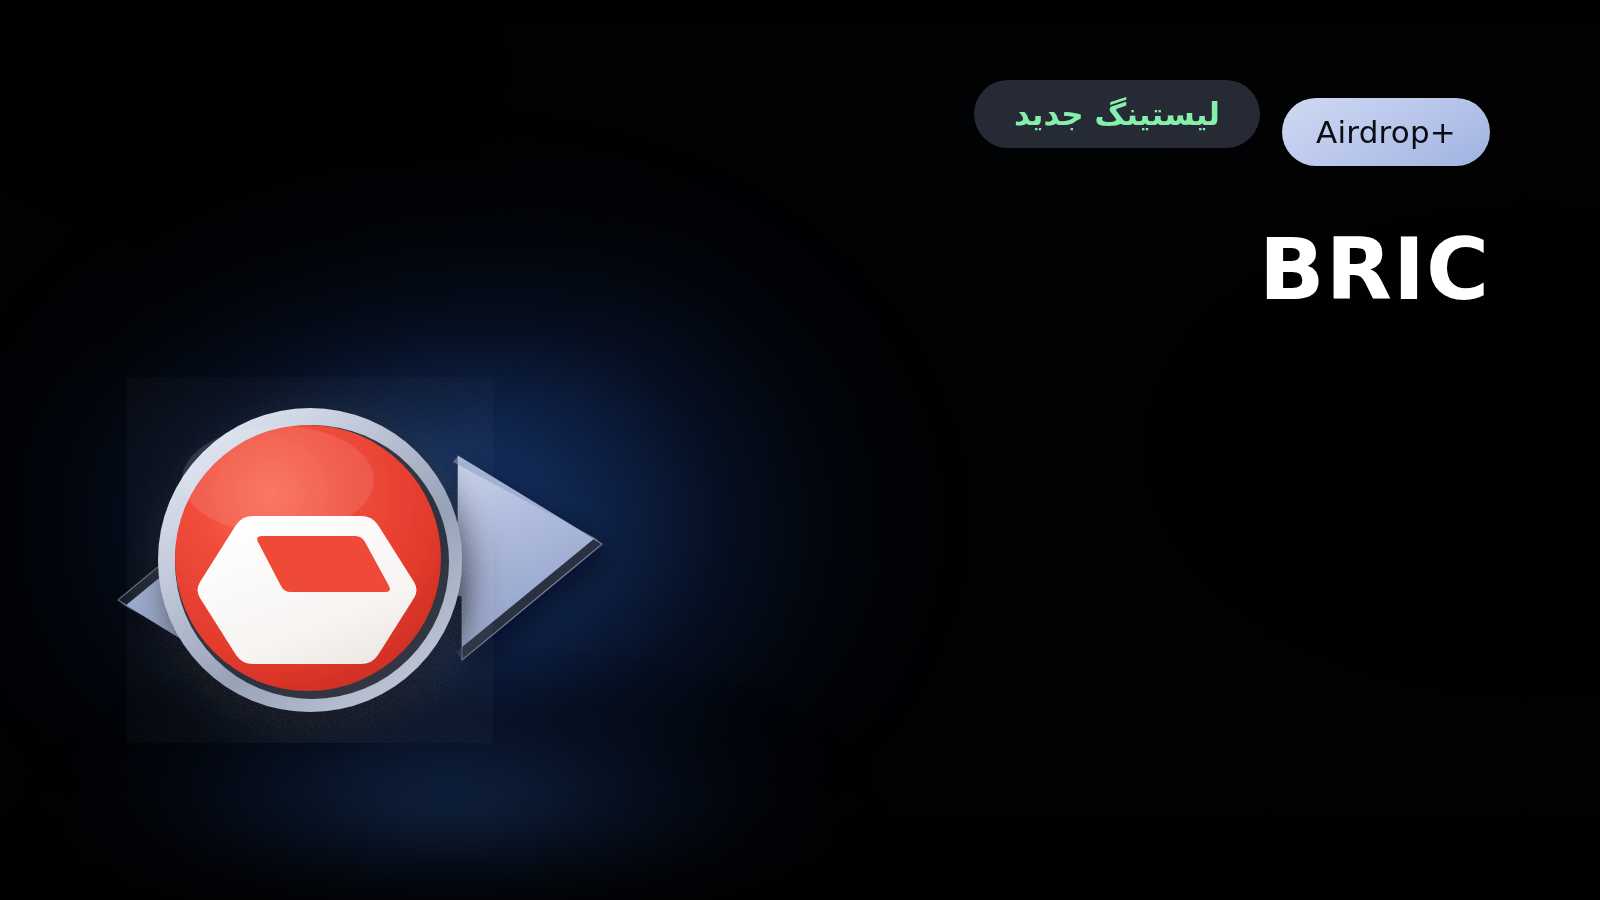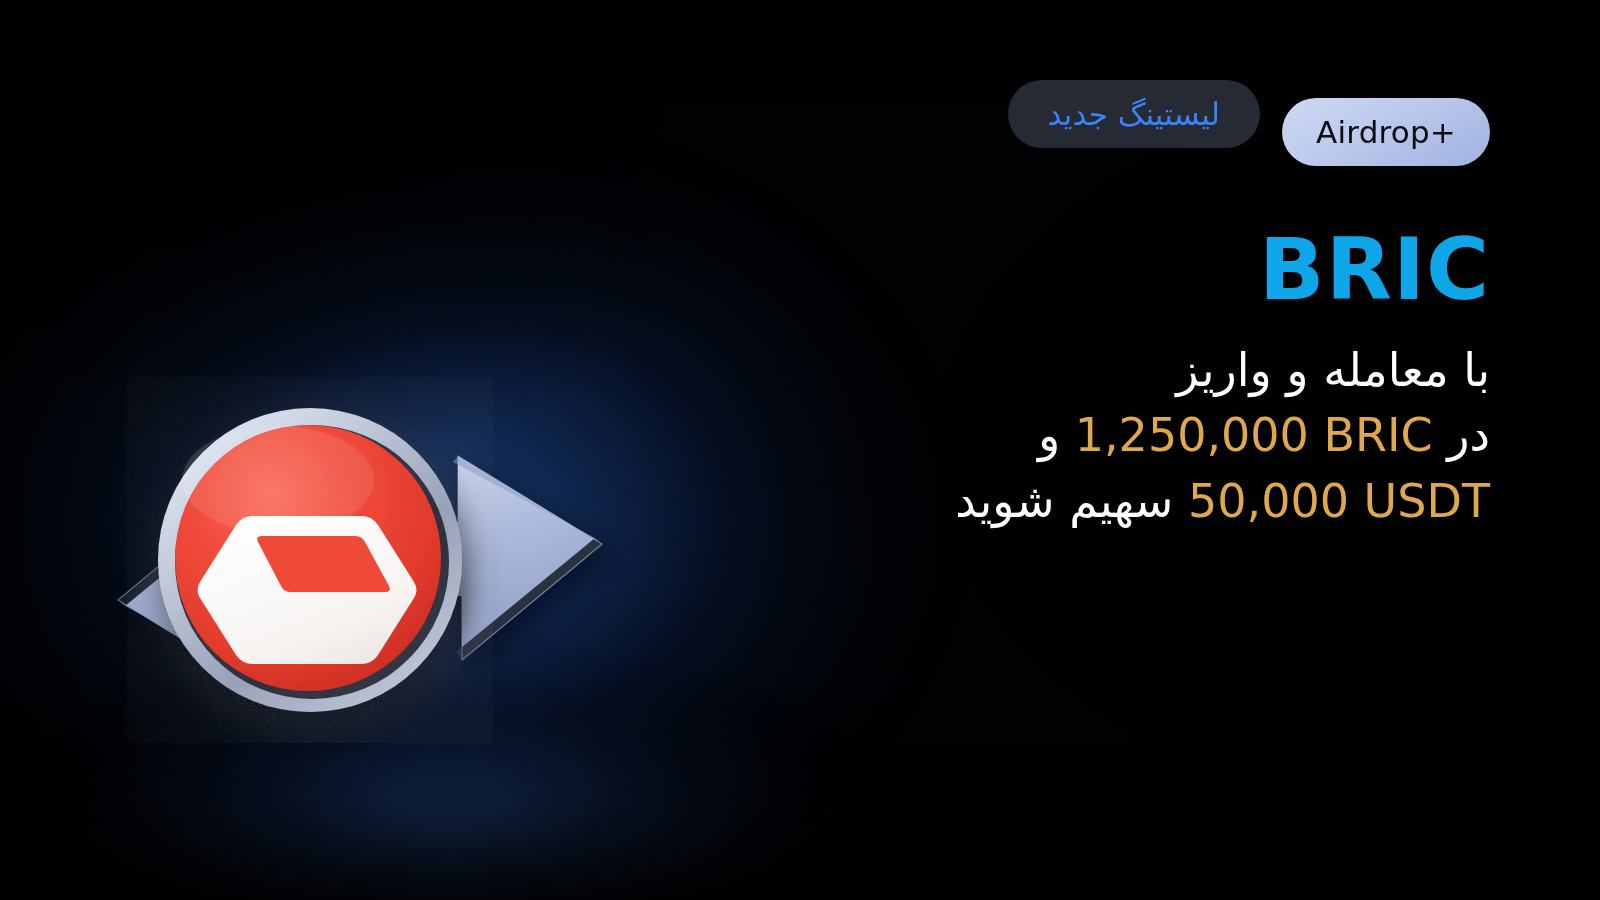--- a/index.html
+++ b/index.html
@@ -89,39 +89,39 @@
     justify-content:center;
     height:68px;
     padding:0 34px;
     border-radius:999px;
     font-size:31px;
     line-height:1;
     white-space:nowrap;
   }
   .badge-new{
     background:#252a34;
-    color:#3b82f6;
-    font-weight:400;
+    color:#86efac;
+    font-weight:700;
     direction:rtl;
     padding:0 40px;
   }
   .badge-airdrop{
     background:linear-gradient(150deg,#cfd9f2 0%,#bdcaed 42%,#9fb2e0 100%);
     color:#0b0d12;
     font-weight:400;
     direction:ltr;
     letter-spacing:0.2px;
     margin-top:36px;
   }
 
   .ticker{
     margin-top:60px;
     font-size:86px;
     font-weight:700;
-    color:#0ea5e9;
+    color:#ffffff;
     letter-spacing:1px;
     line-height:1;
     direction:ltr;
     text-align:right;
   }
 
   .desc{
     margin-top:26px;
     font-size:46px;
     line-height:1.42;
@@ -260,20 +260,15 @@
 
   <div class="content">
 
     <div class="badge-row">
       <span class="badge badge-new">لیستینگ جدید</span>
       <span class="badge badge-airdrop">Airdrop+</span>
     </div>
 
     <div class="ticker">BRIC</div>
 
-    <div class="desc">
-      <span class="ln">با معامله و واریز</span>
-      <span class="ln"><span>در</span> <span class="amount">1,250,000 BRIC</span> <span>و</span></span>
-      <span class="ln"><span class="amount">50,000 USDT</span> <span>سهیم شوید</span></span>
-    </div>
 
   </div>
 </div>
 
 </body></html>

